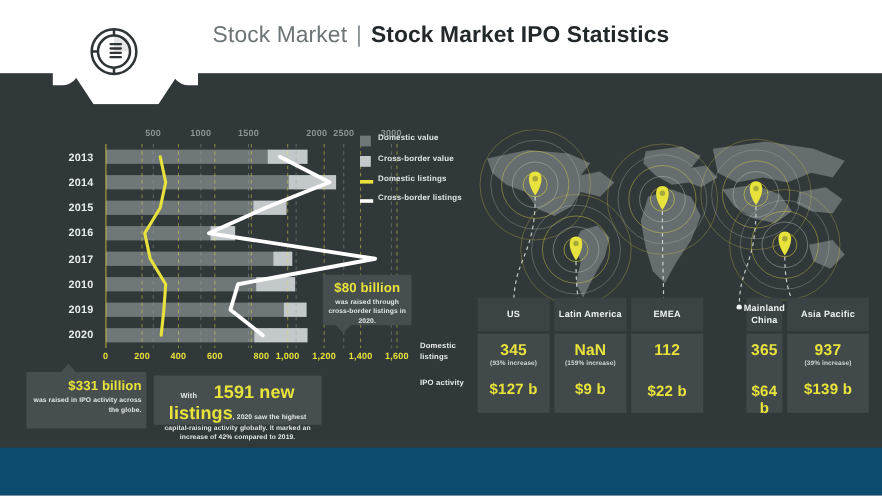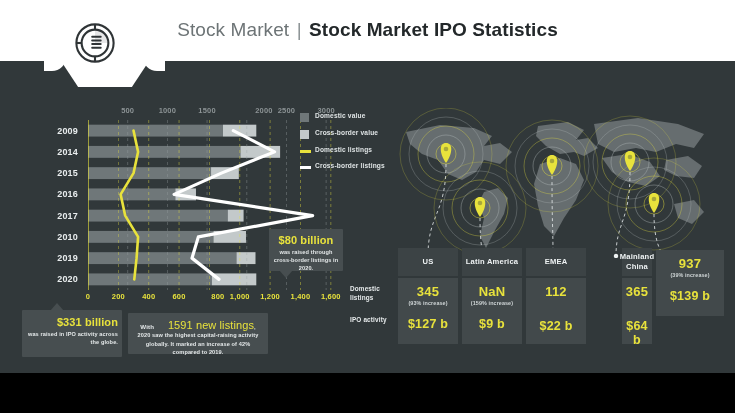--- a/index.html
+++ b/index.html
@@ -2,21 +2,21 @@
 <html><head>
 <meta charset="utf-8">
 <style>
   * { margin:0; padding:0; box-sizing:border-box; }
   html,body { width:735px; height:413px; overflow:hidden; }
   body {
     font-family:"Liberation Sans", sans-serif;
     background:#ffffff;
     position:relative;
   }
-  #root { position:relative; width:735px; height:413px; background:#000000; }
+  #root { position:relative; width:735px; height:413px; background:#0c4a6e; }
 
   
   .header {
     position:absolute; left:0; top:0; width:735px; height:61px;
     background:#ffffff; z-index:6;
   }
   .header-title {
     position:absolute; left:0; top:19px; width:735px;
     text-align:center; font-size:19px; color:#6b7173;
     letter-spacing:.1px; white-space:nowrap;
@@ -132,21 +132,21 @@
   }
   .callout-331::after {
     content:""; position:absolute; left:28px; top:-7px;
     border-left:7px solid transparent; border-right:7px solid transparent;
     border-bottom:8px solid #474e50;
   }
   .callout-1591 {
     left:128px; top:313px; width:140px; height:41px; padding:6px 6px; text-align:center;
   }
   .c1591-line1 { font-size:6.2px; font-weight:700; color:#e4e8e9; letter-spacing:.1px; }
-  .c1591-line1 b { font-size:11px; color:#e8e23c; font-weight:400;margin-left:12px; }
+  .c1591-line1 b { font-size:15px; color:#e8e23c; font-weight:700;margin-left:12px; }
   .c1591-rest { font-size:5.6px; font-weight:700; color:#e4e8e9; line-height:1.5; letter-spacing:.1px; }
 
   
   .map-wrap {
     position:absolute; left:388px; top:108px; width:340px; height:150px; z-index:2;
   }
 
   
   .table-wrap {
     position:absolute; left:348px; top:248px; width:380px; height:105px; z-index:4;
@@ -218,21 +218,21 @@
   <div class="chart-wrap">
     <div class="axis-top" id="axisTop">
         <span style="left: 39.6923px;">500</span>
         <span style="left: 79.3846px;">1000</span>
         <span style="left: 119.077px;">1500</span>
         <span style="left: 176px;">2000</span>
         <span style="left: 198.462px;">2500</span>
         <span style="left: 238.154px;">3000</span>
       </div>
     <div class="ylabels" id="yLabels">
-        <span style="top: 10.625px;">2009</span>
+        <span style="top: 10.625px;">2013</span>
         <span style="top: 31.875px;">2014</span>
         <span style="top: 53.125px;">2015</span>
         <span style="top: 74.375px;">2016</span>
         <span style="top: 95.625px; margin-left: 24px;">2017</span>
         <span style="top: 116.875px;">2010</span>
         <span style="top: 138.125px;">2019</span>
         <span style="top: 159.375px;">2020</span>
       </div>
     <svg class="chart-plot" id="plot" viewBox="0 0 258 170" preserveAspectRatio="none">
         <rect x="0" y="4.675" width="134.95384615384617" height="11.9" fill="#6f7779"></rect>
@@ -415,20 +415,21 @@
         </div>
         <div class="col" style="left: 242px; width: 62px; padding-left: 32px;">
           <div class="col-head">Mainland China</div>
           <div class="col-body">
             <div class="cell-num">365</div>
             <div class="cell-sub" style="height: 8px;"></div>
             <div class="cell-ipo">$64 b</div>
           </div>
         </div>
         <div class="col" style="left: 308px; width: 68px;">
+          <div class="col-head">Asia Pacific</div>
           <div class="col-body">
             <div class="cell-num">937</div>
             <div class="cell-sub">(39% increase)</div>
             <div class="cell-ipo">$139 b</div>
           </div>
         </div>
       </div>
   </div>
 
 

